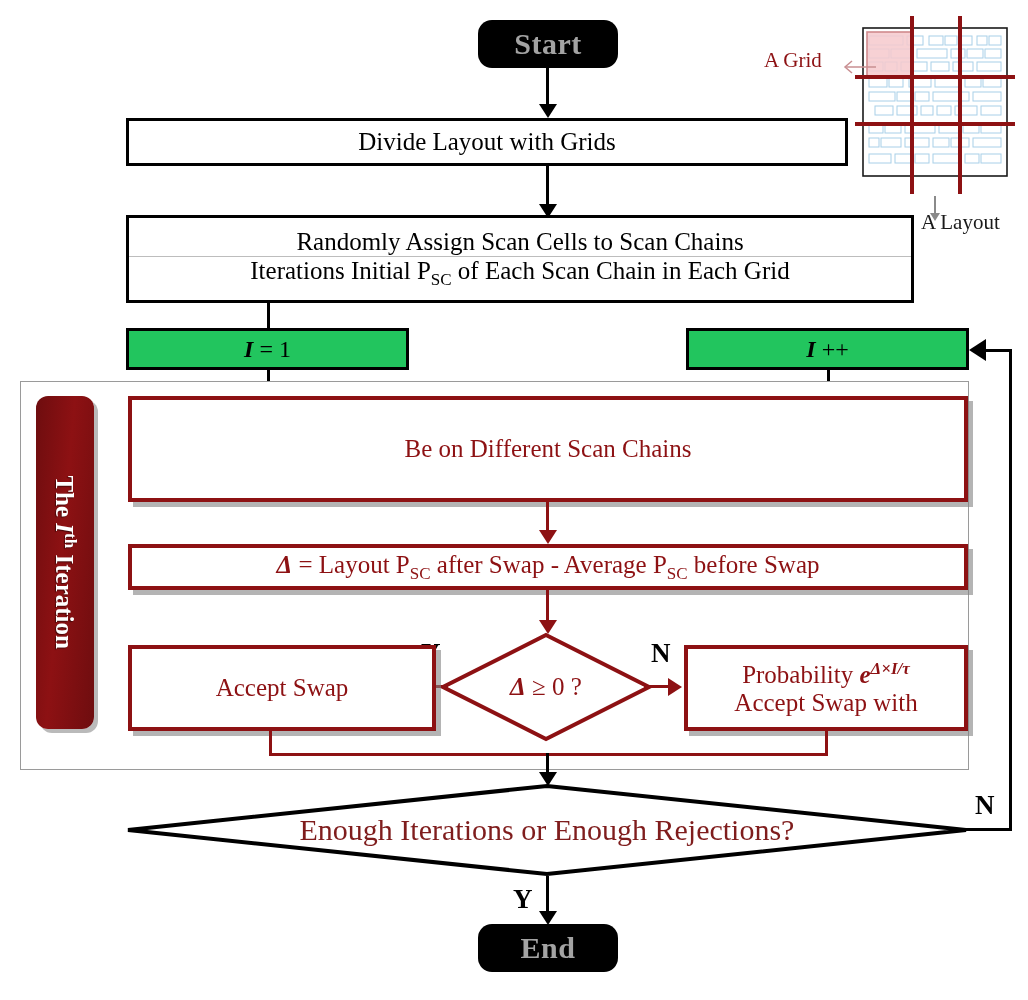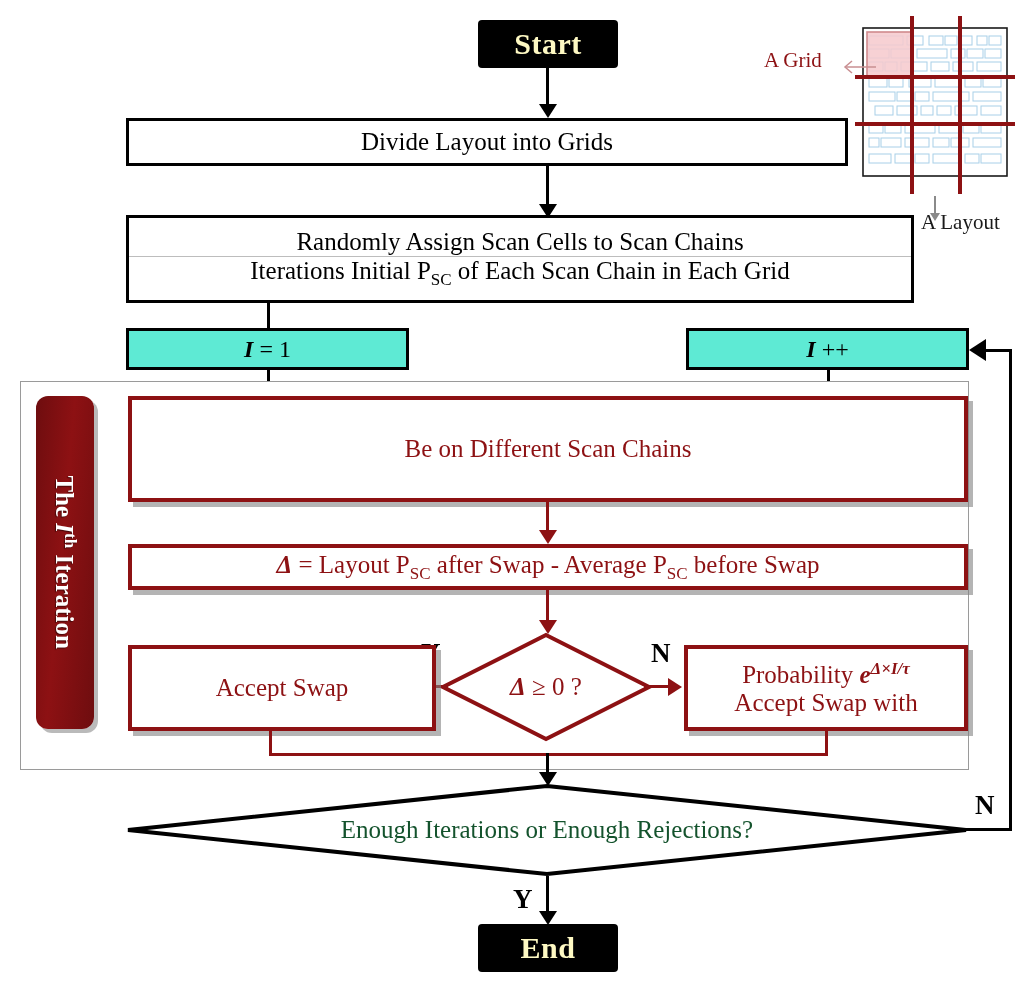--- a/index.html
+++ b/index.html
@@ -15,22 +15,22 @@
     width: 1028px;
     height: 1000px;
     background: #ffffff;
     overflow: hidden;
   }
   .abs { position: absolute; }
 
   
   .terminator {
     background: #000000;
-    color: #fef9c3;
-    border-radius: 4px;
+    color: #a3a3a3;
+    border-radius: 14px;
     display: flex;
     align-items: center;
     justify-content: center;
     font-weight: bold;
     font-size: 30px;
     letter-spacing: 0.5px;
   }
 
   
   .proc-black {
@@ -52,21 +52,21 @@
   }
   .proc-black .line1 {
     width: 100%;
     text-align: center;
     box-sizing: border-box;
   }
 
   
   .small-black {
     border: 3px solid #000000;
-    background: #5eead4;
+    background: #22c55e;
     color: #000000;
     display: flex;
     align-items: center;
     justify-content: center;
     font-size: 24px;
     box-sizing: border-box;
   }
   .ital-b { font-style: italic; font-weight: bold; }
 
   
@@ -174,21 +174,21 @@
 <div id="stage">
 
   <div class="abs terminator" style="left:478px; top:20px; width:140px; height:48px;">
     <span>Start</span>
   </div>
 
   <div class="abs vline-black" style="left:546px; top:68px; height:39px;"></div>
   <div class="abs arrow-down-black" style="left:539px; top:104px;"></div>
 
   <div class="abs proc-black" style="left:126px; top:118px; width:722px; height:48px;">
-    <div class="line1">Divide Layout into Grids</div>
+    <div class="line1">Divide Layout with Grids</div>
   </div>
 
   <div class="abs vline-black" style="left:546px; top:166px; height:42px;"></div>
   <div class="abs arrow-down-black" style="left:539px; top:204px;"></div>
 
   <div class="abs proc-black" style="left:126px; top:215px; width:788px; height:88px;">
     <div class="line1">Randomly Assign Scan Cells to Scan Chains</div>
     <div class="line2">
       <span>Iterations Initial P</span><sub>SC</sub><span> of Each Scan Chain in Each Grid</span>
     </div>
@@ -257,21 +257,21 @@
   <div class="abs vline-red" style="left:269px; top:731px; height:25px;"></div>
   <div class="abs vline-red" style="left:825px; top:731px; height:25px;"></div>
   <div class="abs hline-red" style="left:269px; top:753px; width:559px;"></div>
 
   <div class="abs vline-black" style="left:546px; top:753px; height:24px;"></div>
   <div class="abs arrow-down-black" style="left:539px; top:772px;"></div>
 
   <svg class="abs" style="left:126px; top:784px; width:842px; height:92px;" viewBox="0 0 842 92">
     <polygon points="421,2 840,46 421,90 2,46" fill="#ffffff" stroke="#000000" stroke-width="4"></polygon>
   </svg>
-  <div class="abs" style="left:126px; top:784px; width:842px; height:92px; display:flex; align-items:center; justify-content:center; color:#14532d; font-size:25px;">
+  <div class="abs" style="left:126px; top:784px; width:842px; height:92px; display:flex; align-items:center; justify-content:center; color:#7f1d1d; font-size:30px;">
     <span>Enough Iterations or Enough Rejections?</span>
   </div>
 
   <div class="abs branch-letter" style="left:975px; top:790px;">N</div>
   <div class="abs hline-black" style="left:962px; top:828px; width:50px;"></div>
   <div class="abs vline-black" style="left:1009px; top:349px; height:482px;"></div>
   <div class="abs hline-black" style="left:986px; top:349px; width:25px;"></div>
   <div class="abs arrow-left-black" style="left:969px; top:339px;"></div>
 
   <div class="abs vline-black" style="left:546px; top:876px; height:38px;"></div>

